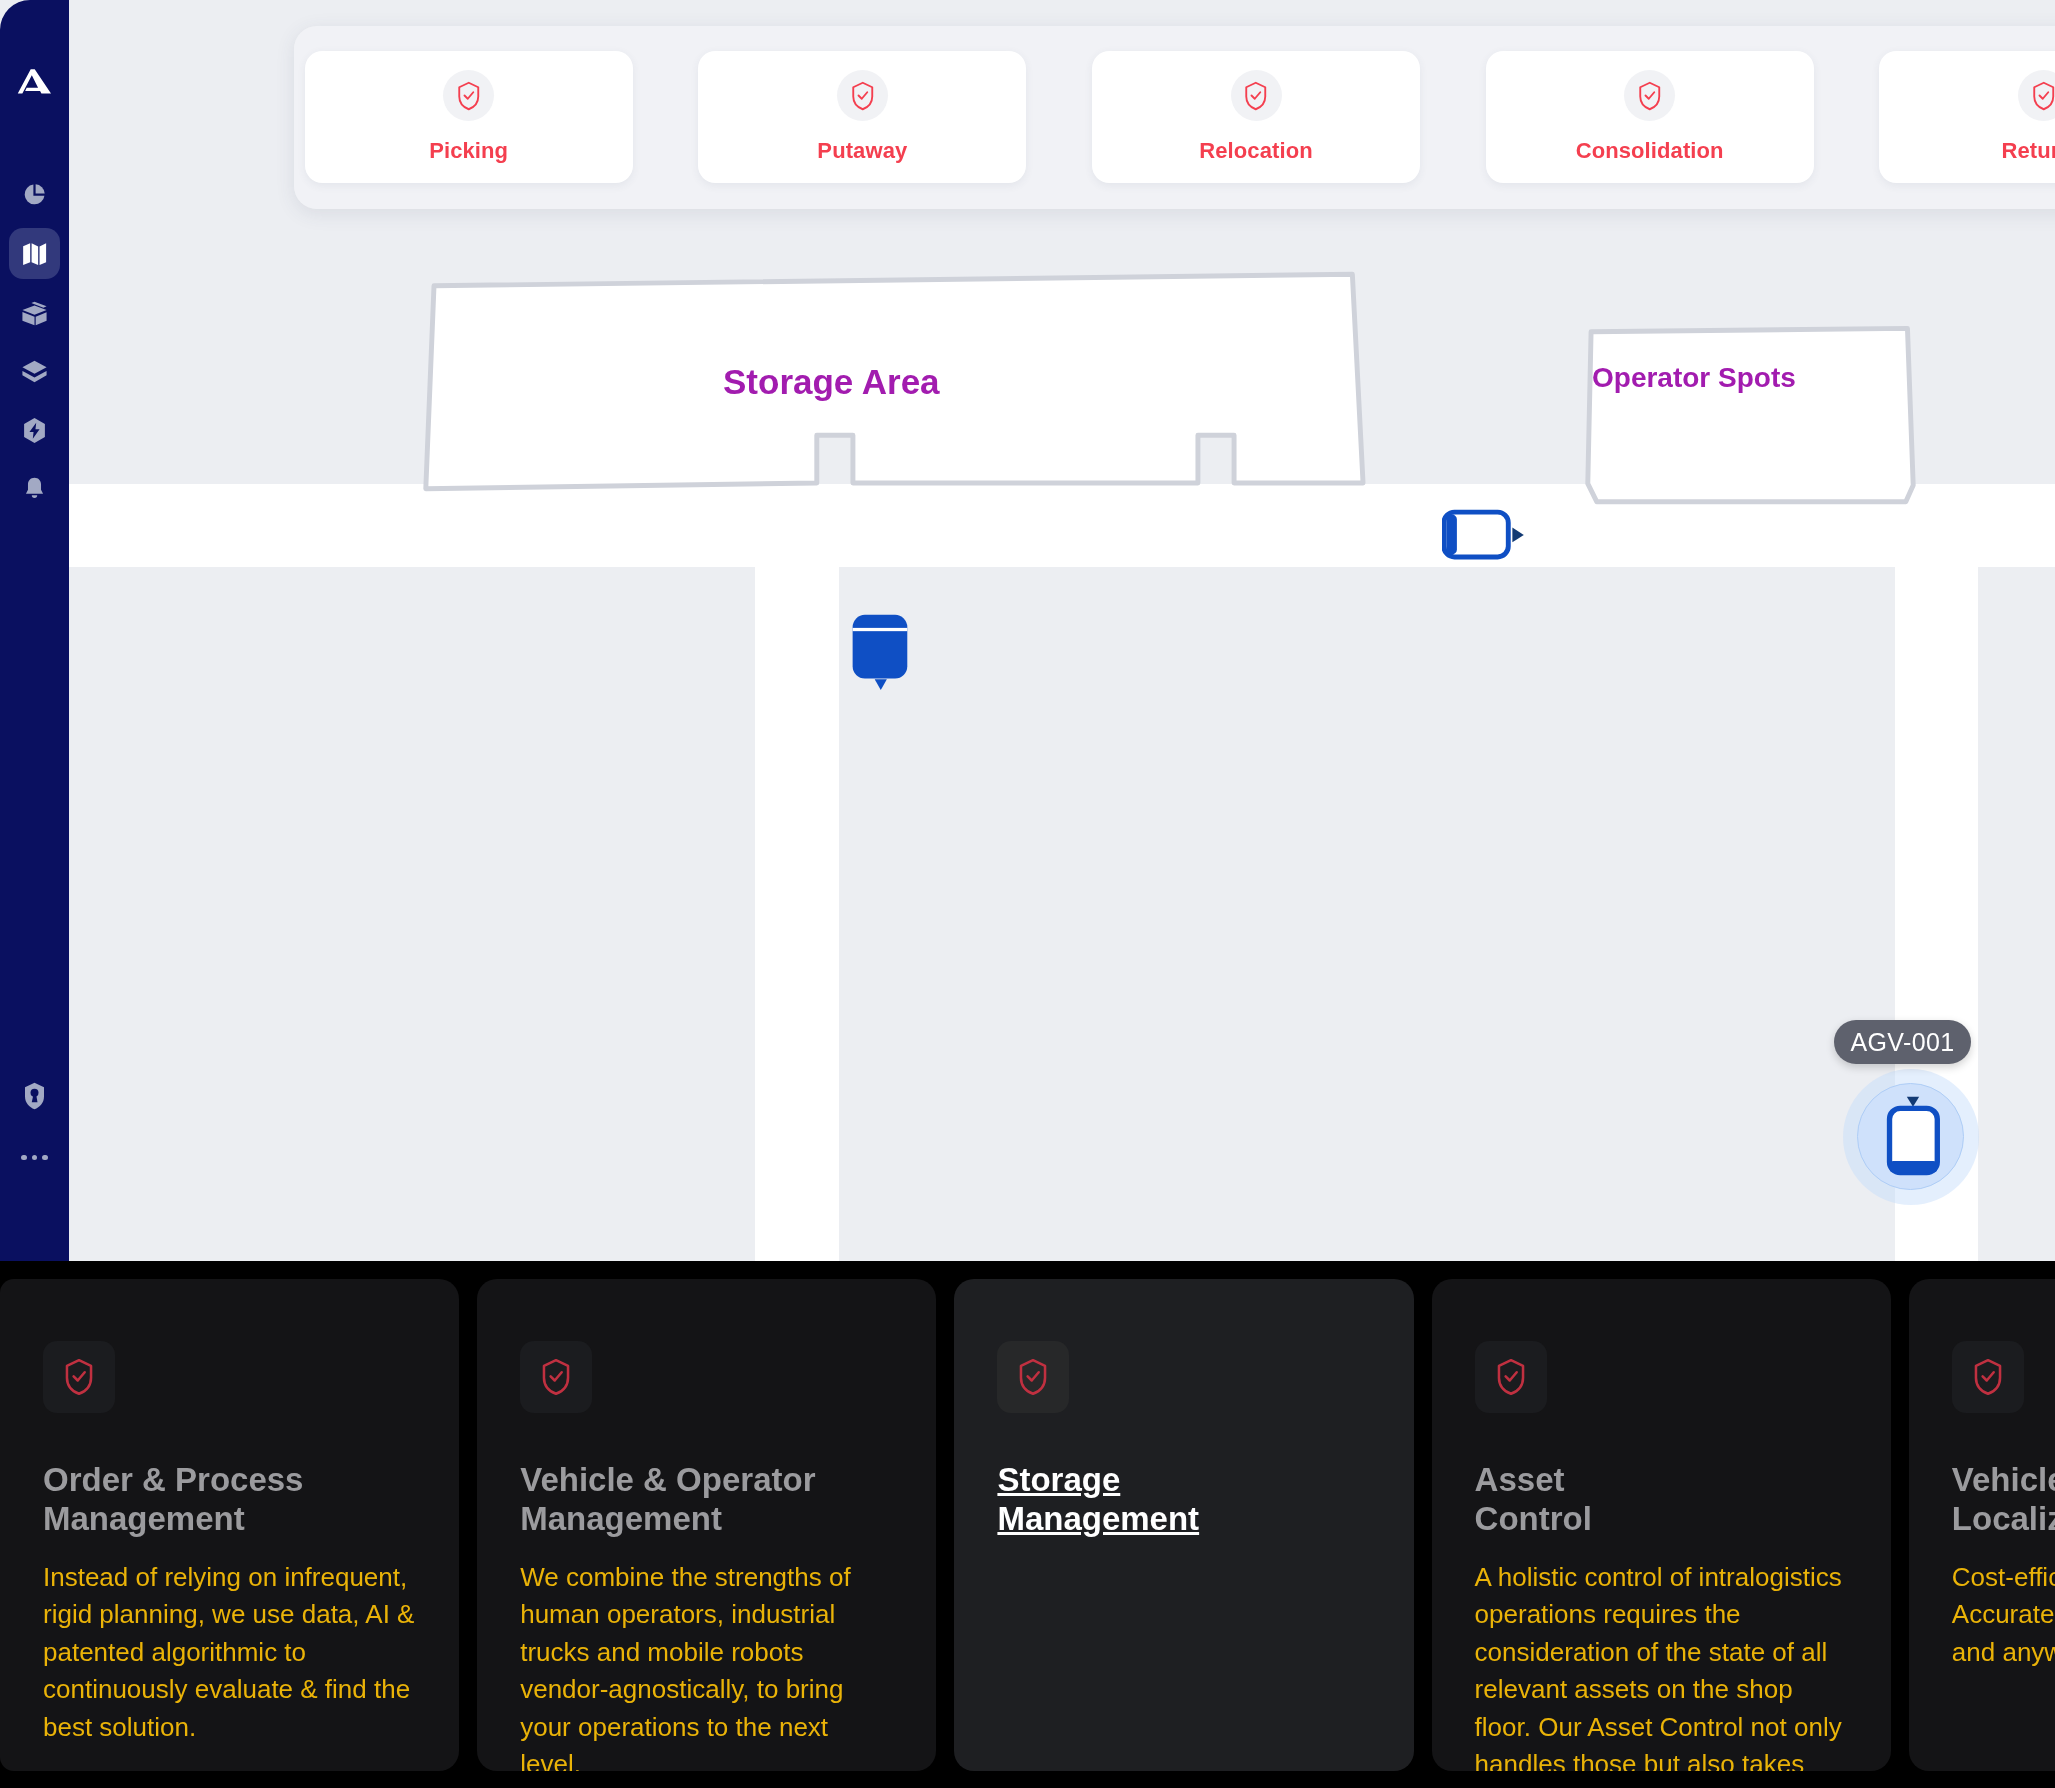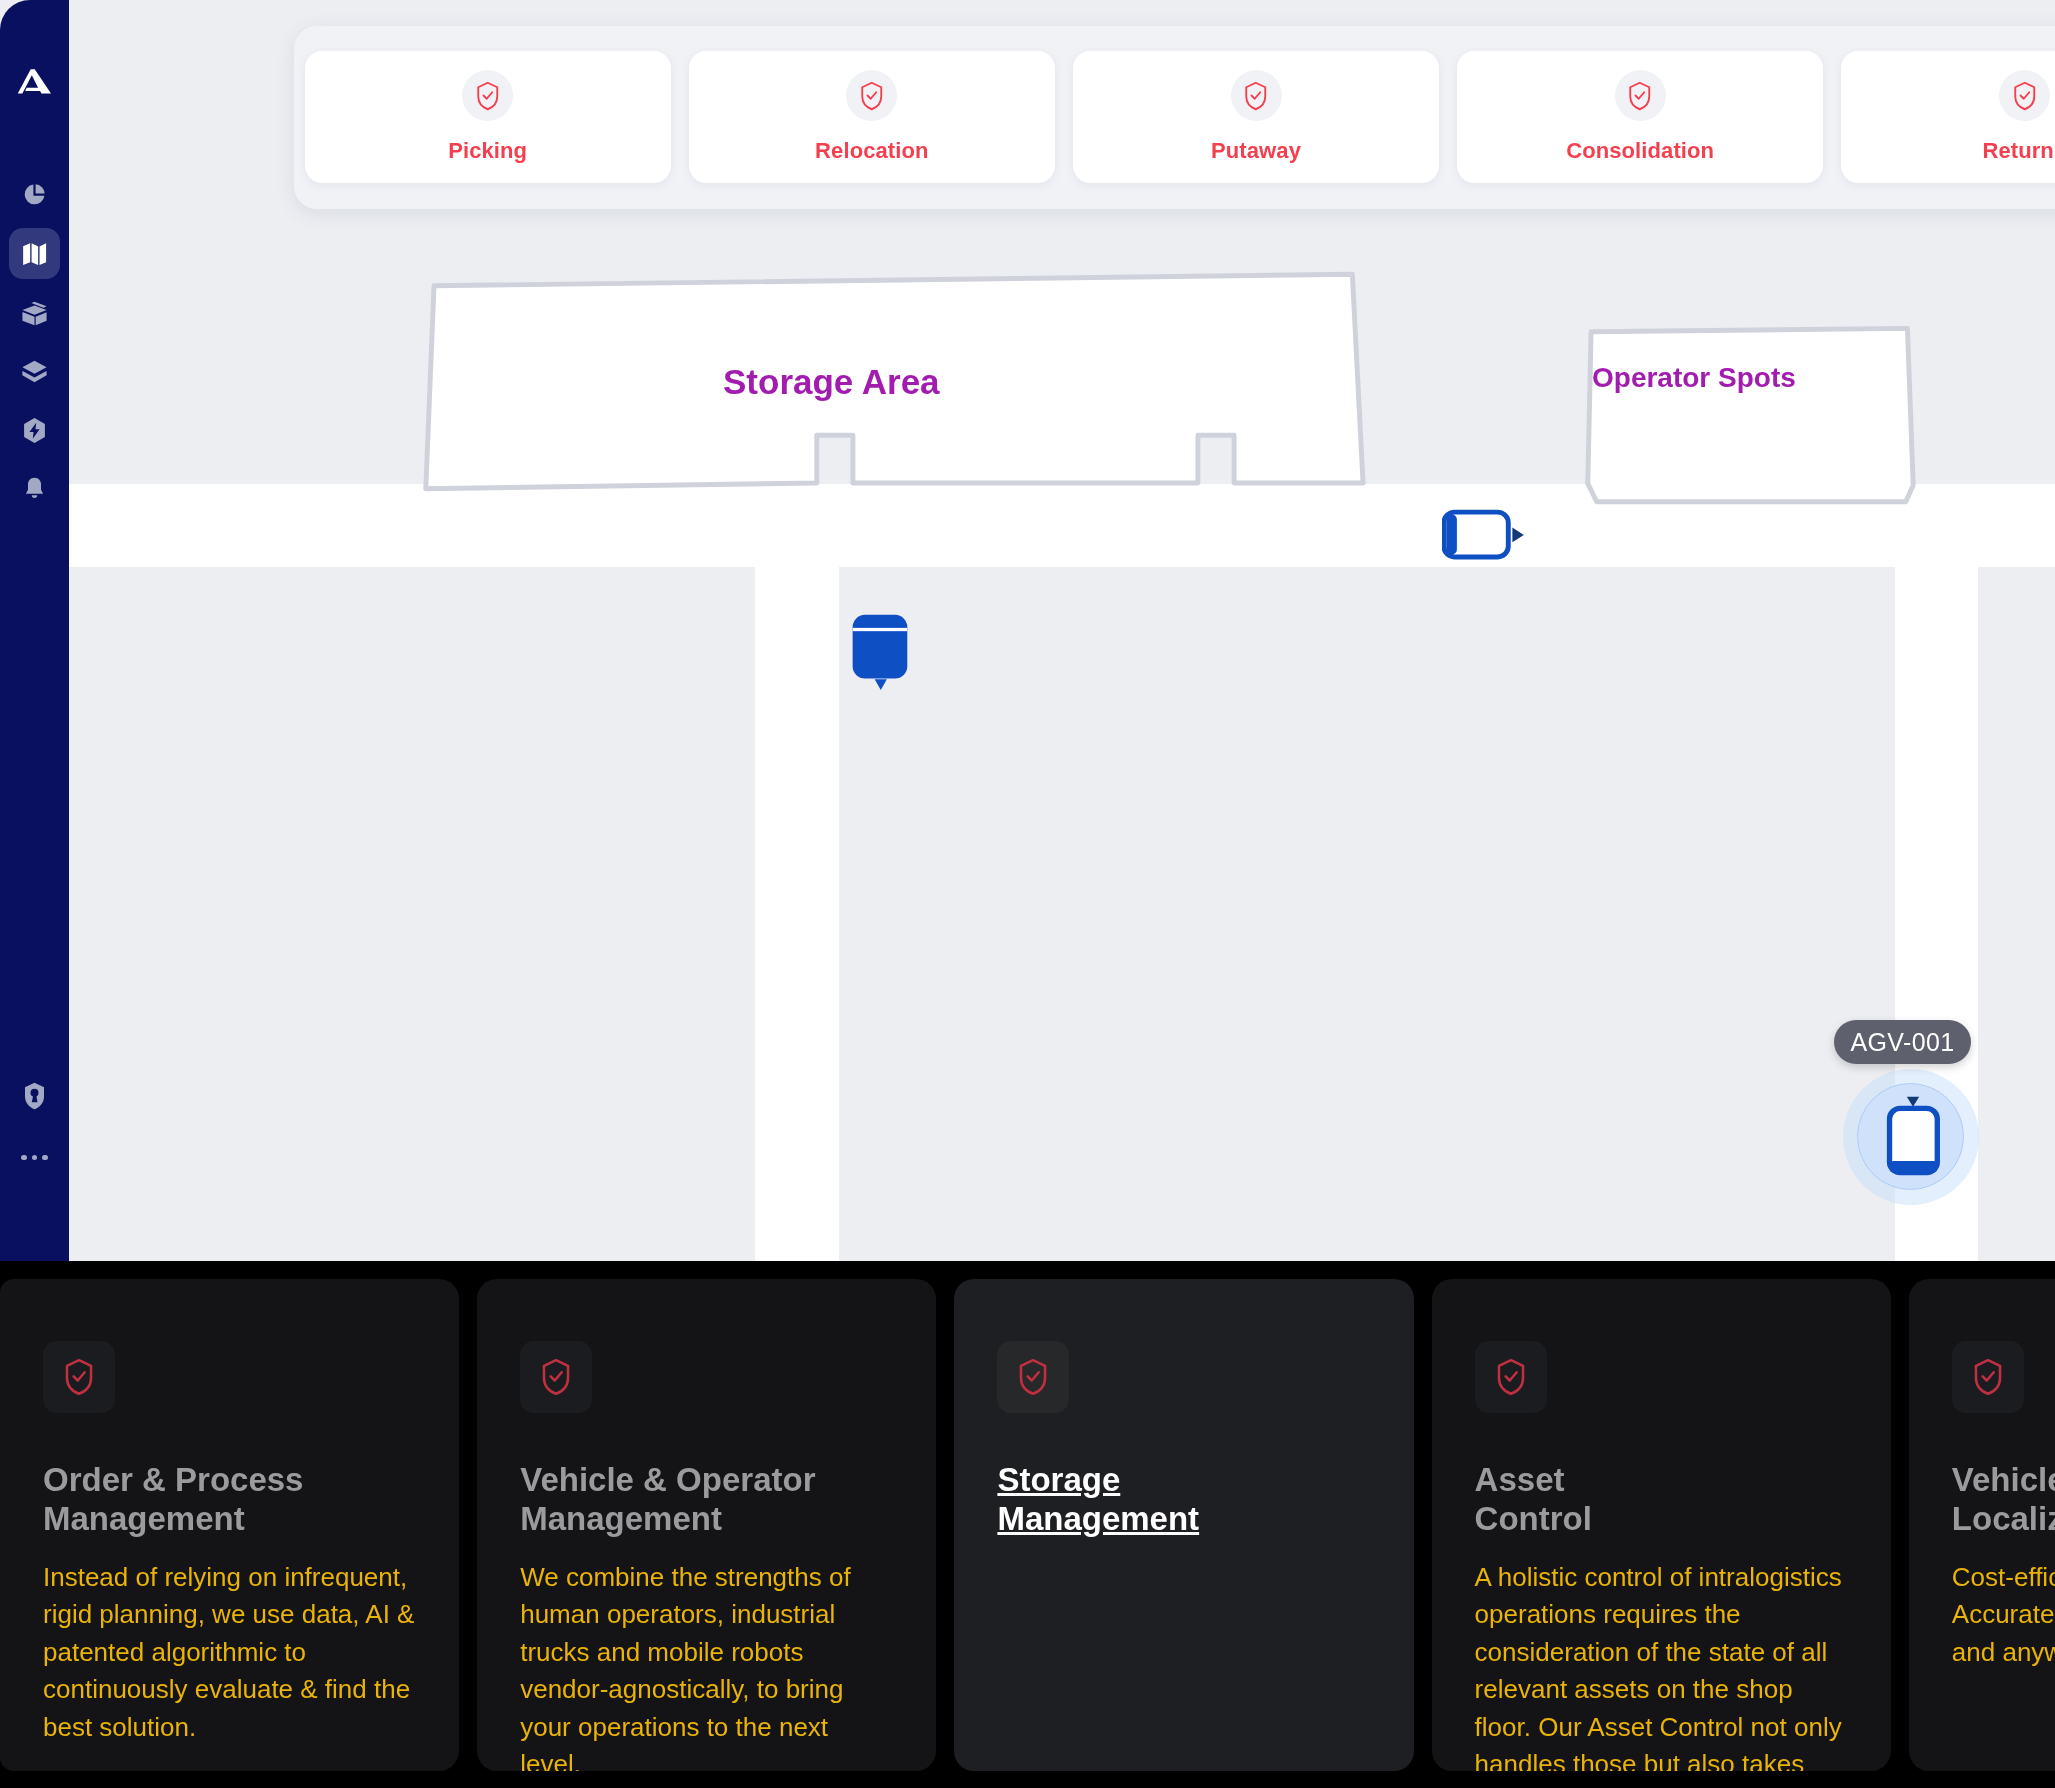--- a/index.html
+++ b/index.html
@@ -57,21 +57,21 @@
     position: absolute; left: 225px; top: 25.5px;
     width: 1924px; height: 183px;
     background: rgba(241,242,245,0.94);
     border-radius: 23px;
     box-shadow: 0 4.1px 19px rgba(60,70,100,0.10);
     display: flex; align-items: center; justify-content: space-between;
     padding: 0 10.7px;
     z-index: 25;
   }
   .chip {
-    width: 366px; height: 132px;
+    width: 328px; height: 132px;
     background: #ffffff;
     border-radius: 17.3px;
     box-shadow: 0 2.5px 9px rgba(60,70,100,0.07);
     display: flex; flex-direction: column;
     align-items: center; justify-content: center;
     gap: 16.4px;
     cursor: pointer;
   }
   .chip-ico {
     width: 51px; height: 51px;
@@ -228,30 +228,30 @@
         </span>
         <span class="chip-lbl">Picking</span>
       </div>
       <div class="chip">
         <span class="chip-ico">
           <svg width="25.5" height="30" viewBox="0 0 20 24">
             <path d="M10 1.4 L17.6 5 V12.4 C17.6 17.6 14.2 21 10 22.6 C5.8 21 2.4 17.6 2.4 12.4 V5 Z" fill="none" stroke="#F43F4F" stroke-width="1.5" stroke-linejoin="round"></path>
             <path d="M6.6 11.6 L9.2 14.2 L13.6 9" fill="none" stroke="#F43F4F" stroke-width="1.5" stroke-linecap="round" stroke-linejoin="round"></path>
           </svg>
         </span>
-        <span class="chip-lbl">Relocation</span>
+        <span class="chip-lbl">Putaway</span>
       </div>
       <div class="chip">
         <span class="chip-ico">
           <svg width="25.5" height="30" viewBox="0 0 20 24">
             <path d="M10 1.4 L17.6 5 V12.4 C17.6 17.6 14.2 21 10 22.6 C5.8 21 2.4 17.6 2.4 12.4 V5 Z" fill="none" stroke="#F43F4F" stroke-width="1.5" stroke-linejoin="round"></path>
             <path d="M6.6 11.6 L9.2 14.2 L13.6 9" fill="none" stroke="#F43F4F" stroke-width="1.5" stroke-linecap="round" stroke-linejoin="round"></path>
           </svg>
         </span>
-        <span class="chip-lbl">Putaway</span>
+        <span class="chip-lbl">Relocation</span>
       </div>
       <div class="chip">
         <span class="chip-ico">
           <svg width="25.5" height="30" viewBox="0 0 20 24">
             <path d="M10 1.4 L17.6 5 V12.4 C17.6 17.6 14.2 21 10 22.6 C5.8 21 2.4 17.6 2.4 12.4 V5 Z" fill="none" stroke="#F43F4F" stroke-width="1.5" stroke-linejoin="round"></path>
             <path d="M6.6 11.6 L9.2 14.2 L13.6 9" fill="none" stroke="#F43F4F" stroke-width="1.5" stroke-linecap="round" stroke-linejoin="round"></path>
           </svg>
         </span>
         <span class="chip-lbl">Consolidation</span>
       </div>

